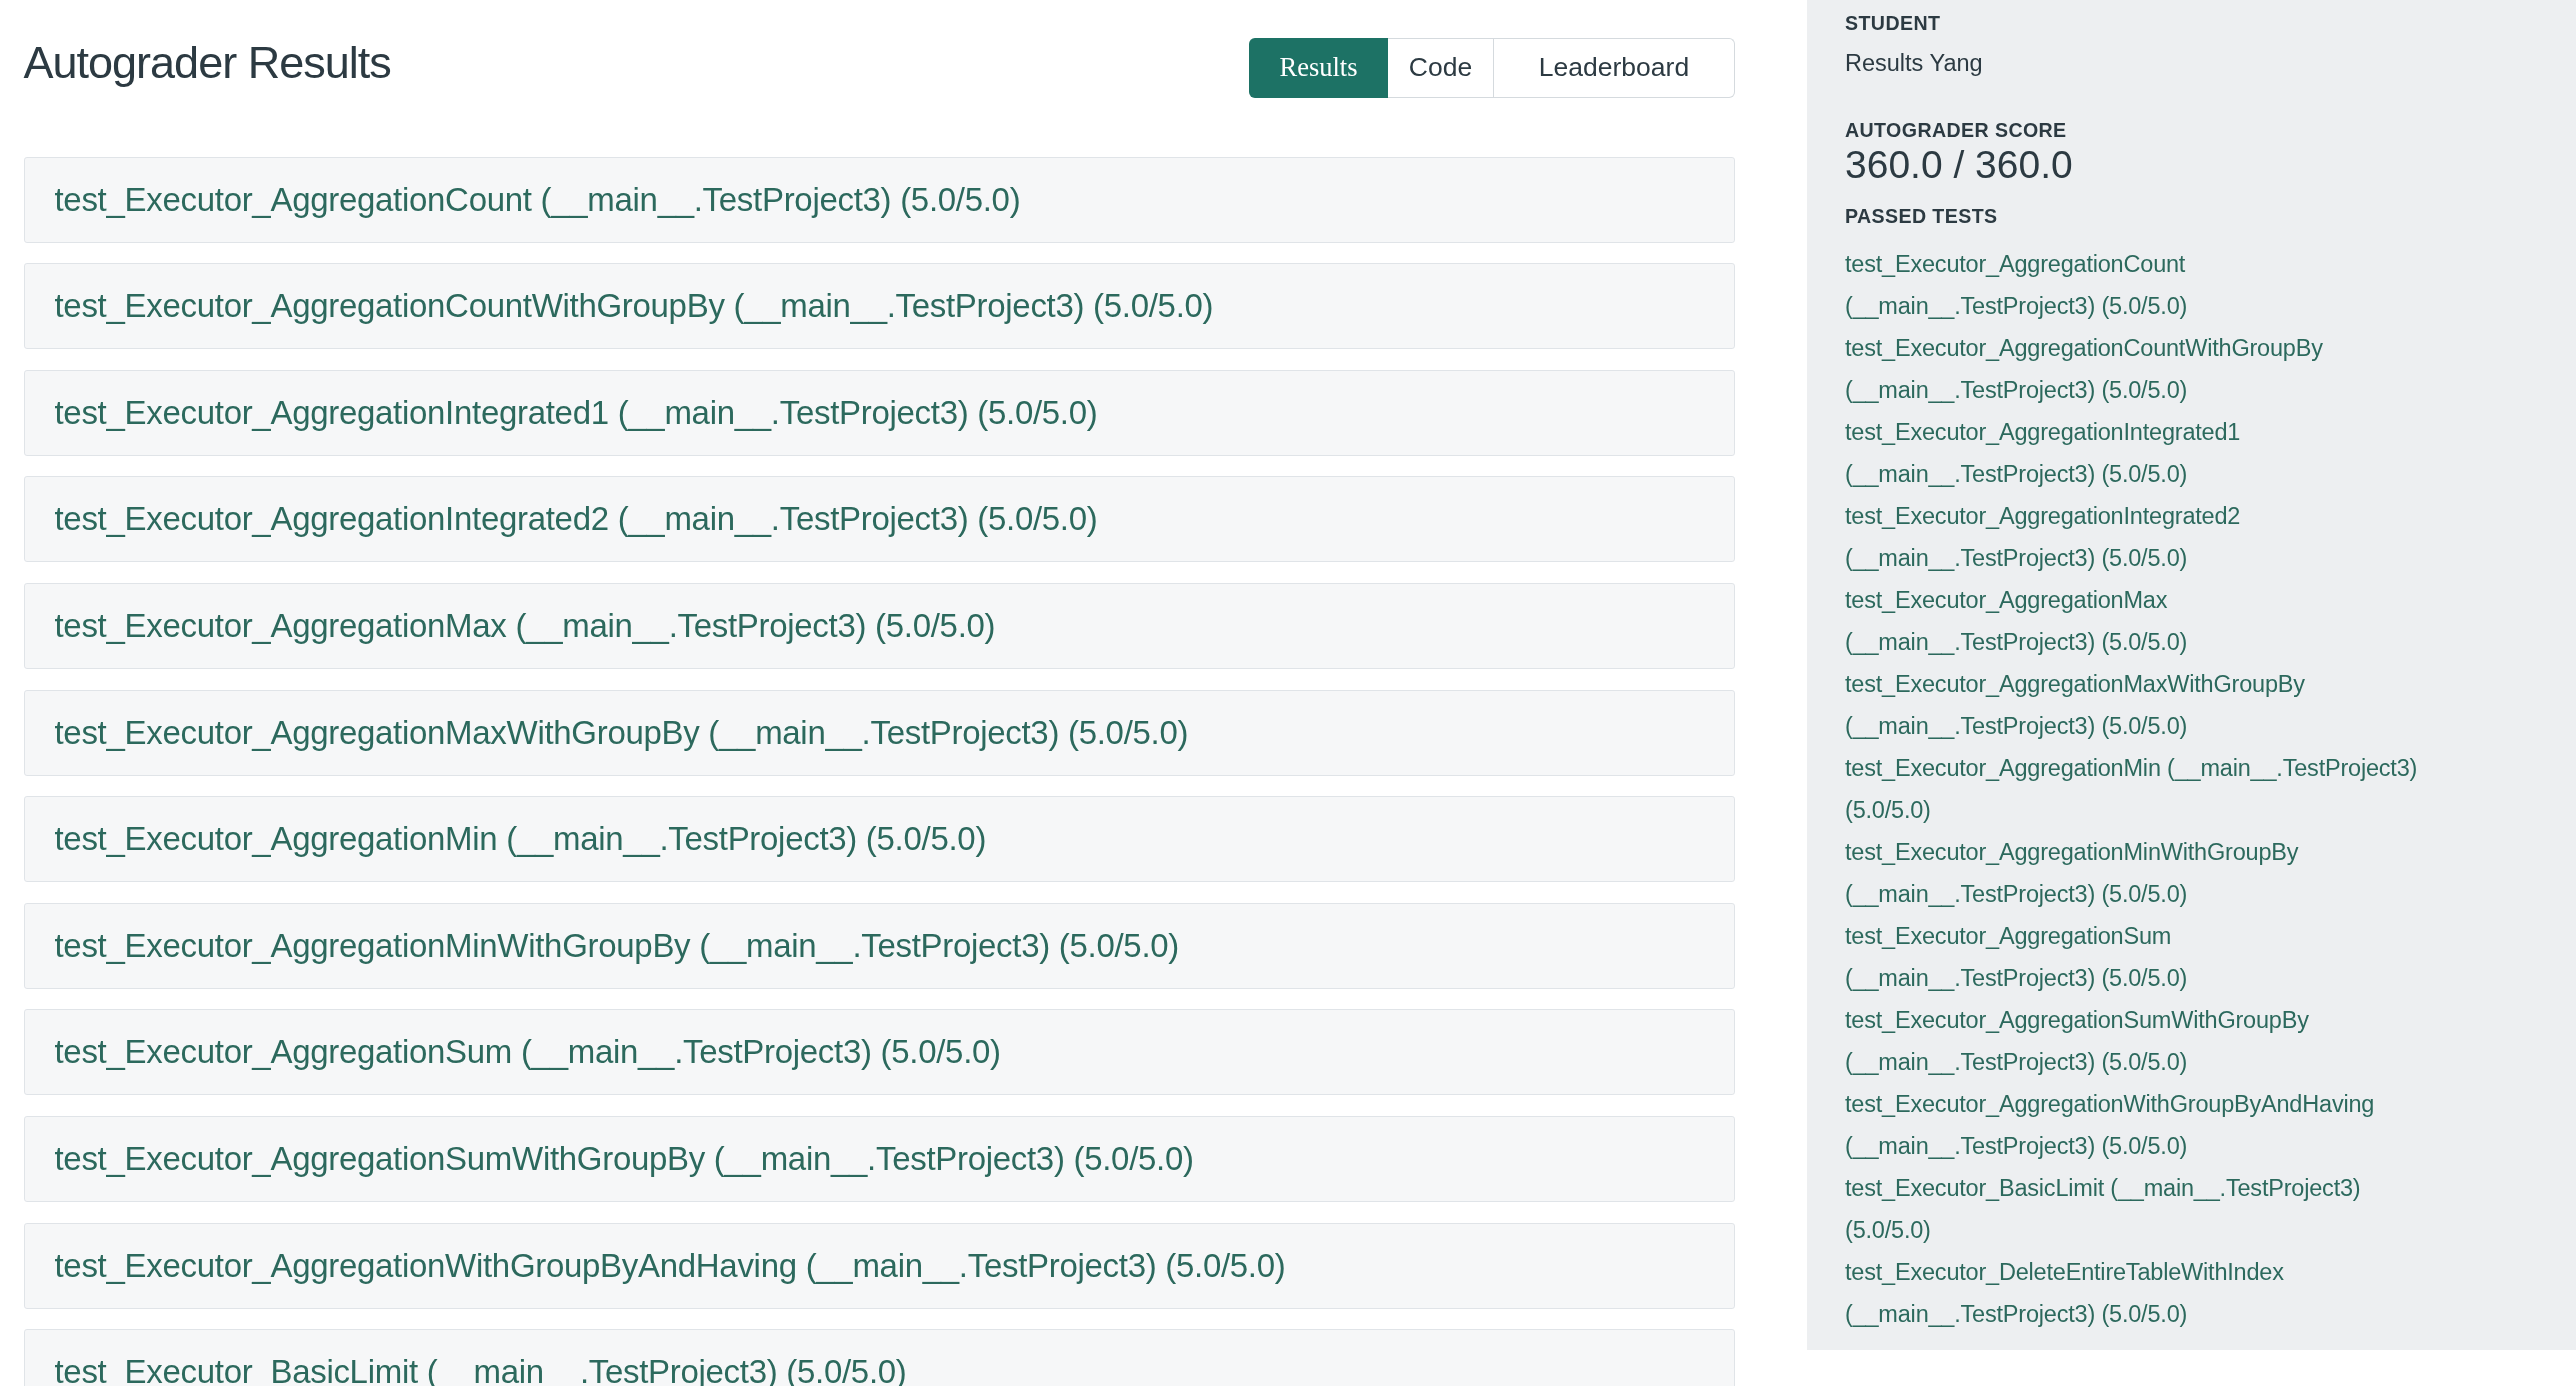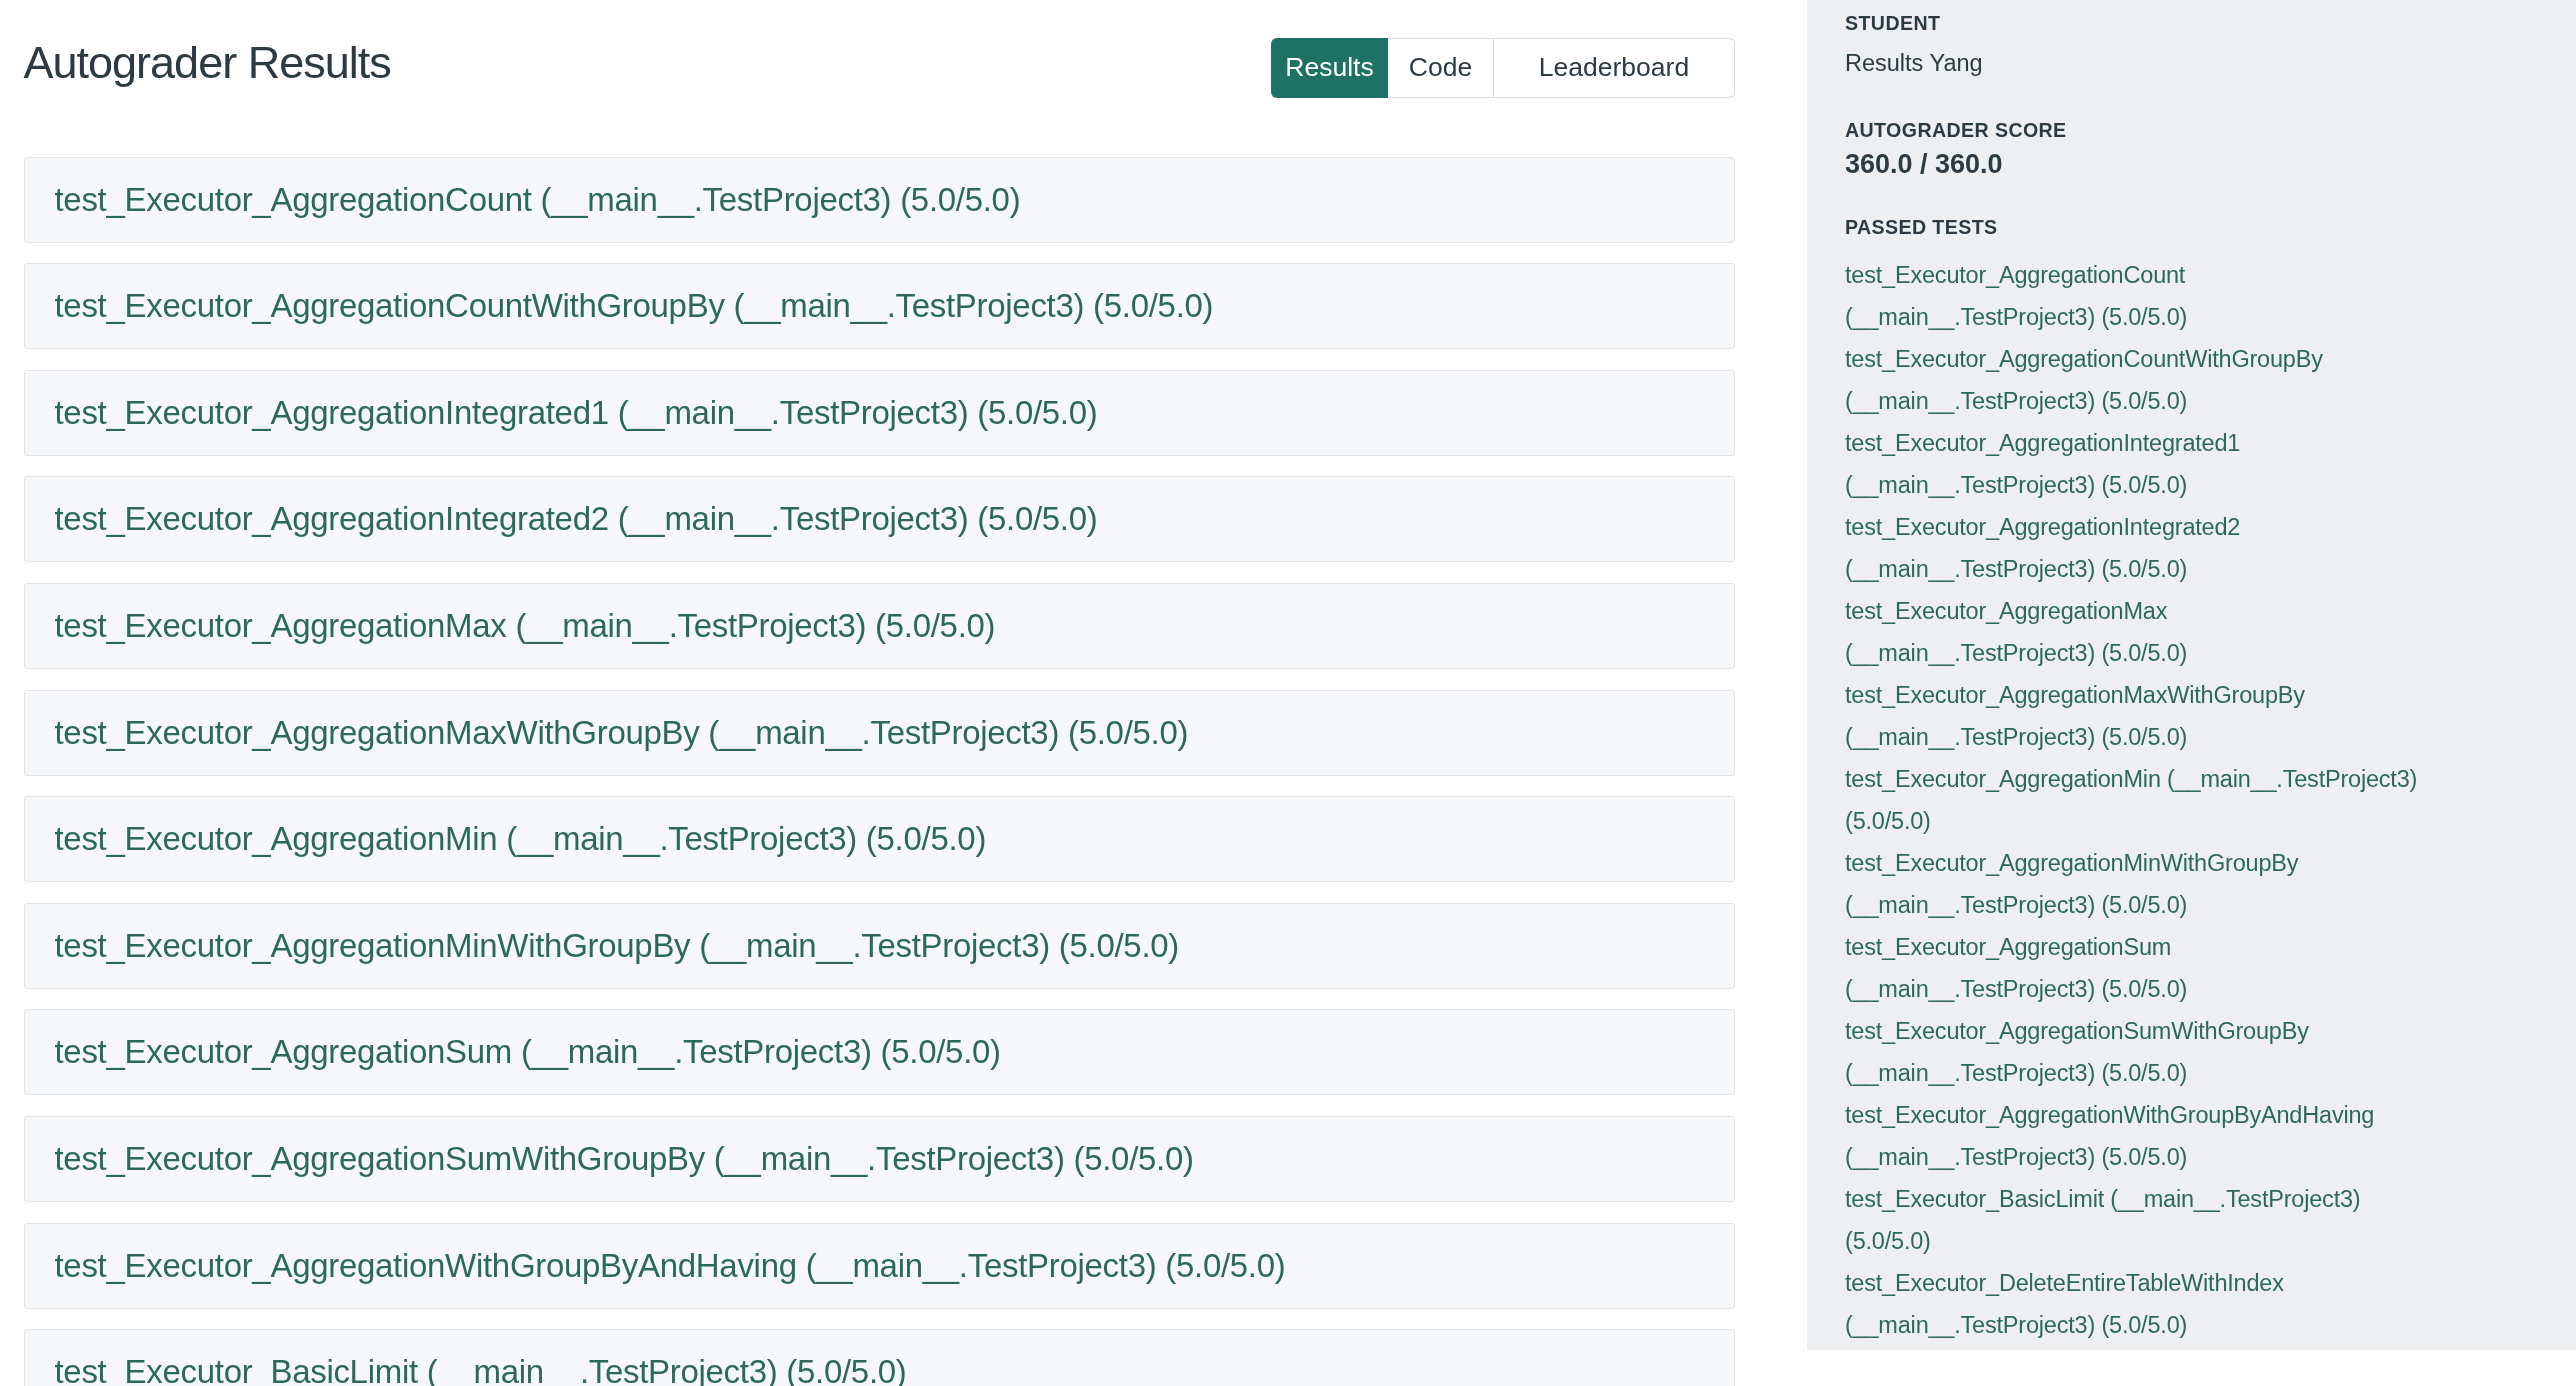--- a/index.html
+++ b/index.html
@@ -33,22 +33,23 @@
     letter-spacing:-1px;color:var(--heading_text);
   }
   .tabs{display:flex;margin-top:2px;height:60px;}
   .tab{
     height:60px;display:flex;align-items:center;justify-content:center;
     font-family:"Liberation Sans", sans-serif;
     font-size:26.5px;color:var(--heading_text);
     background:#ffffff;border:none;cursor:pointer;padding:0;
   }
   .tab.active{
-    width:117px;background:var(--accent_teal);color:#ffffff;
+    width:139px;background:var(--accent_teal);color:#ffffff;
     border-radius:5.9px 0 0 5.9px;
+    font-family:Liberation Serif, serif;
   }
   .tab.mid{
     width:106px;
     border-top:1px solid var(--tab_border);
     border-bottom:1px solid var(--tab_border);
     border-right:1px solid var(--tab_border);
   }
   .tab.last{
     width:241px;
     border-top:1px solid var(--tab_border);
@@ -78,22 +79,22 @@
     font-size:19.6px;font-weight:700;letter-spacing:0.4px;
     line-height:23.5px;color:var(--heading_text);
     margin-bottom:11.8px;
   }
   .side-label.tight{margin-bottom:3.9px;margin-top:14px;}
   .student-name{
     font-size:23.5px;line-height:33px;color:var(--heading_text);
     margin-bottom:39px;
   }
   .score{
-    font-size:27px;font-weight:700;line-height:37px;color:var(--heading_text);
-    margin-bottom:33px;
+    font-size:39px;font-weight:400;line-height:37px;color:var(--heading_text);
+    margin-bottom:22px;
   }
   .side-label.list-head{margin-bottom:13.7px;}
   .passed-list{width:578px;}
   .side-link{
     display:block;
     font-size:23.5px;line-height:42px;letter-spacing:-0.2px;
     color:var(--link_teal);text-decoration:none;
   }
 </style>
 </head>

